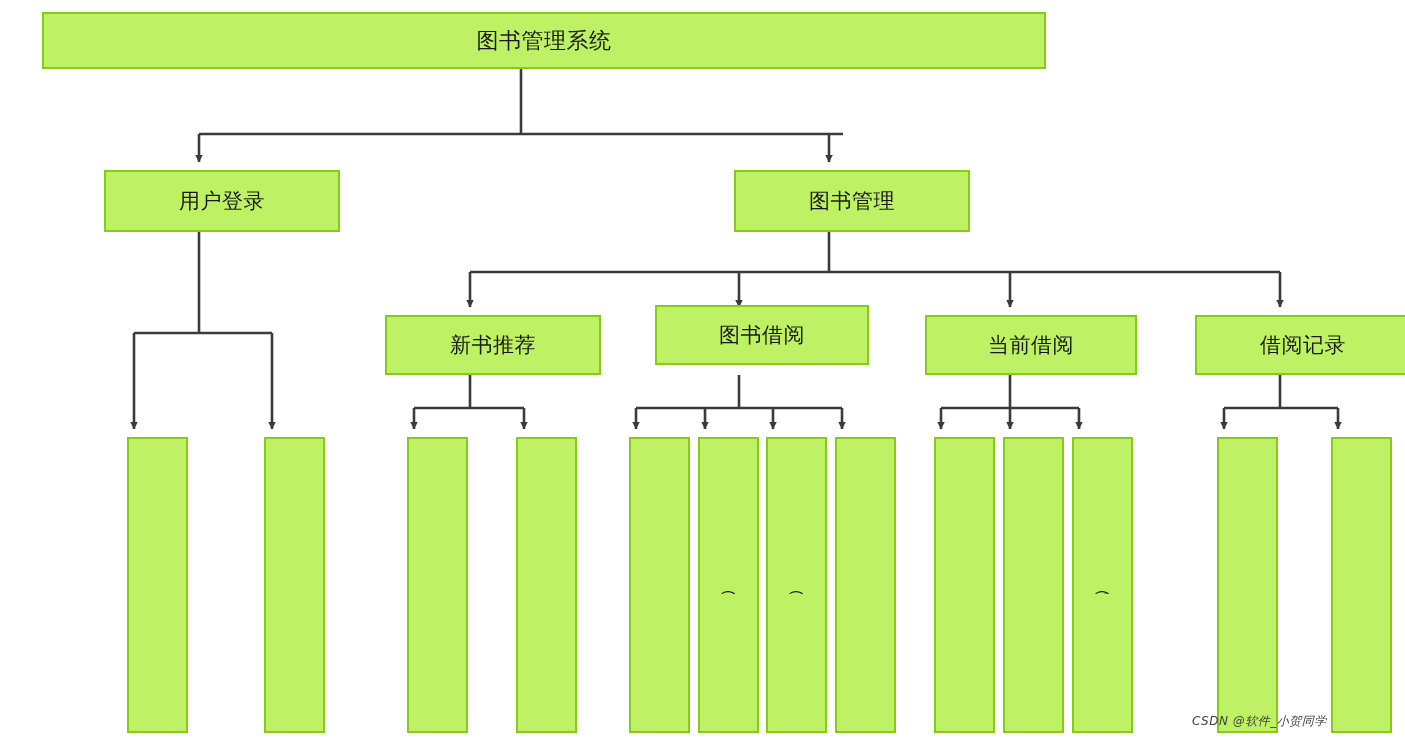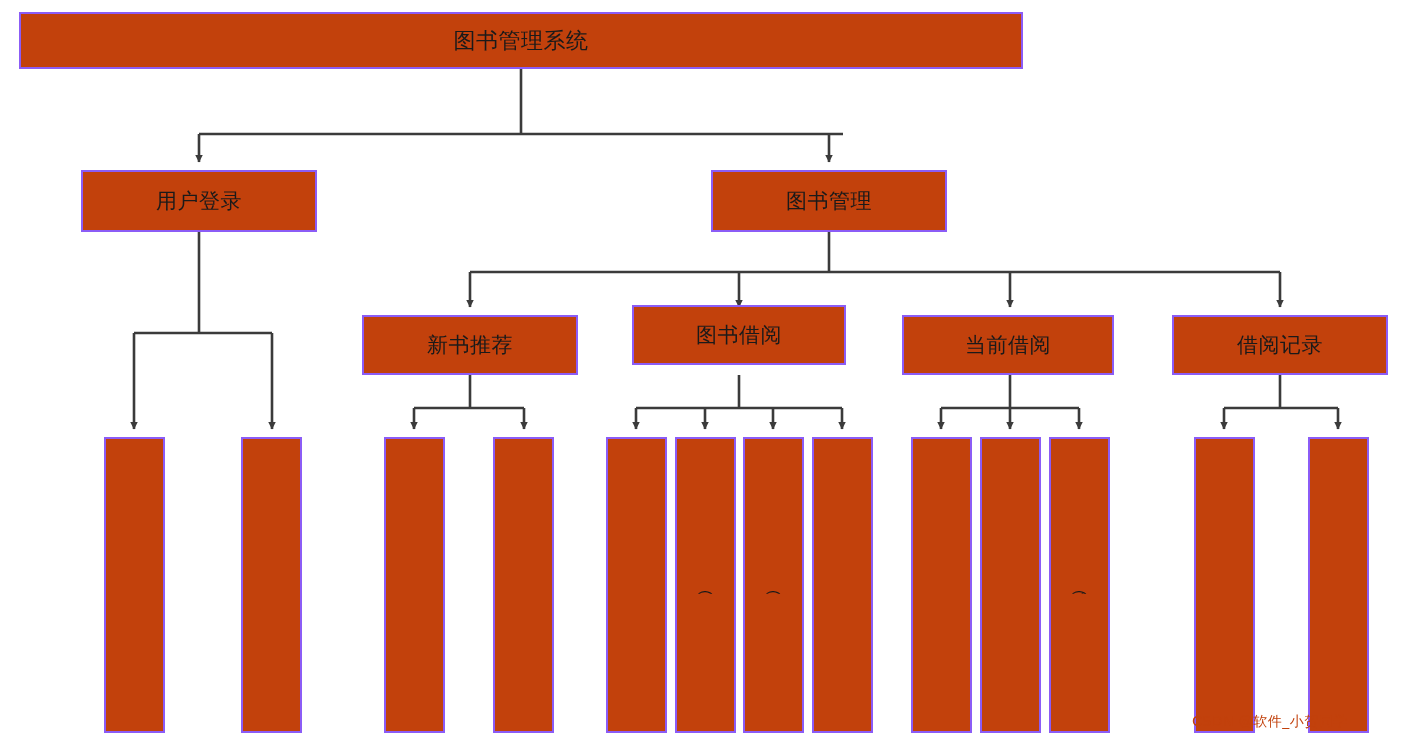--- a/index.html
+++ b/index.html
@@ -22,27 +22,28 @@
     position: absolute;
     left: 0;
     top: 0;
     width: 1405px;
     height: 747px;
     pointer-events: none;
   }
   .node {
     position: absolute;
     box-sizing: border-box;
-    background: #c2410c;
-    border: 2px solid #8b5cf6;
+    background: #bef264;
+    border: 2px solid #84cc16;
     display: flex;
     align-items: center;
     justify-content: center;
     color: #1a1a1a;
     z-index: 2;
+    margin-left: 23px;
   }
   .node-label {
     display: block;
     text-align: center;
     line-height: 1.08;
     color: #1a1a1a;
   }
   
   .node.horiz .node-label {
     font-size: 21px;
@@ -63,25 +64,26 @@
     text-orientation: upright;
     font-size: 21px;
     line-height: 1.0;
     letter-spacing: 2px;
     max-height: 100%;
     overflow: hidden;
   }
   .watermark {
     position: absolute;
     z-index: 5;
-    color: #c2410c;
-    font-size: 14px;
+    color: #404040;
+    font-size: 12px;
     white-space: nowrap;
     letter-spacing: 0.5px;
     user-select: none;
+    font-style: italic;
   }
 </style>
 </head>
 <body>
 
 <div id="diagram-root">
 
   <svg id="connector-layer" viewBox="0 0 1405 747" width="1405" height="747" xmlns="http://www.w3.org/2000/svg">
     <defs>
       <marker id="arrowhead" markerWidth="9" markerHeight="9" refX="7.5" refY="4" orient="auto" markerUnits="userSpaceOnUse">

